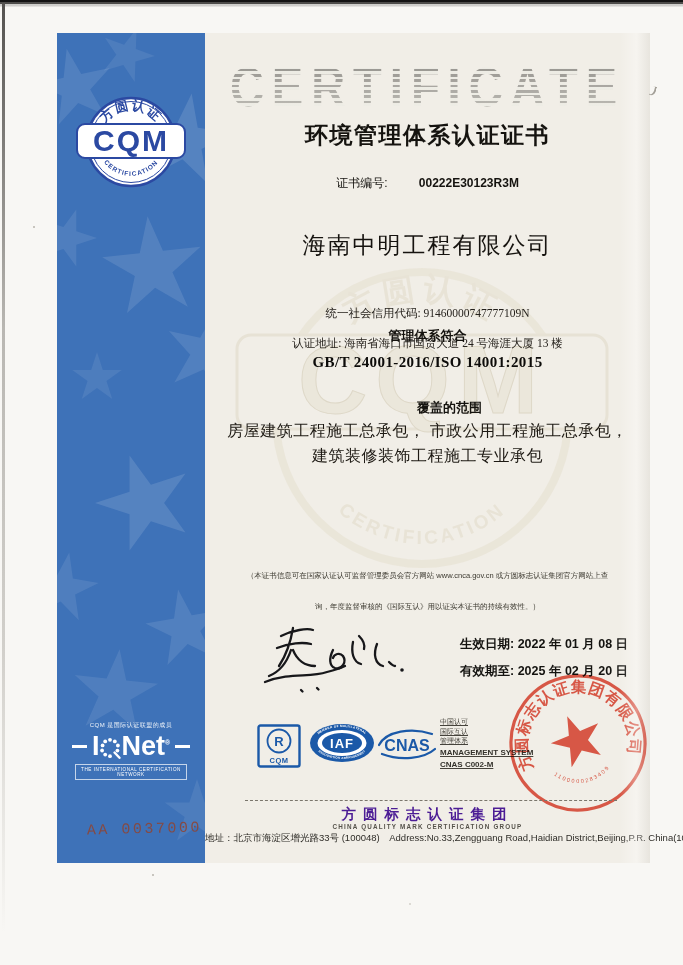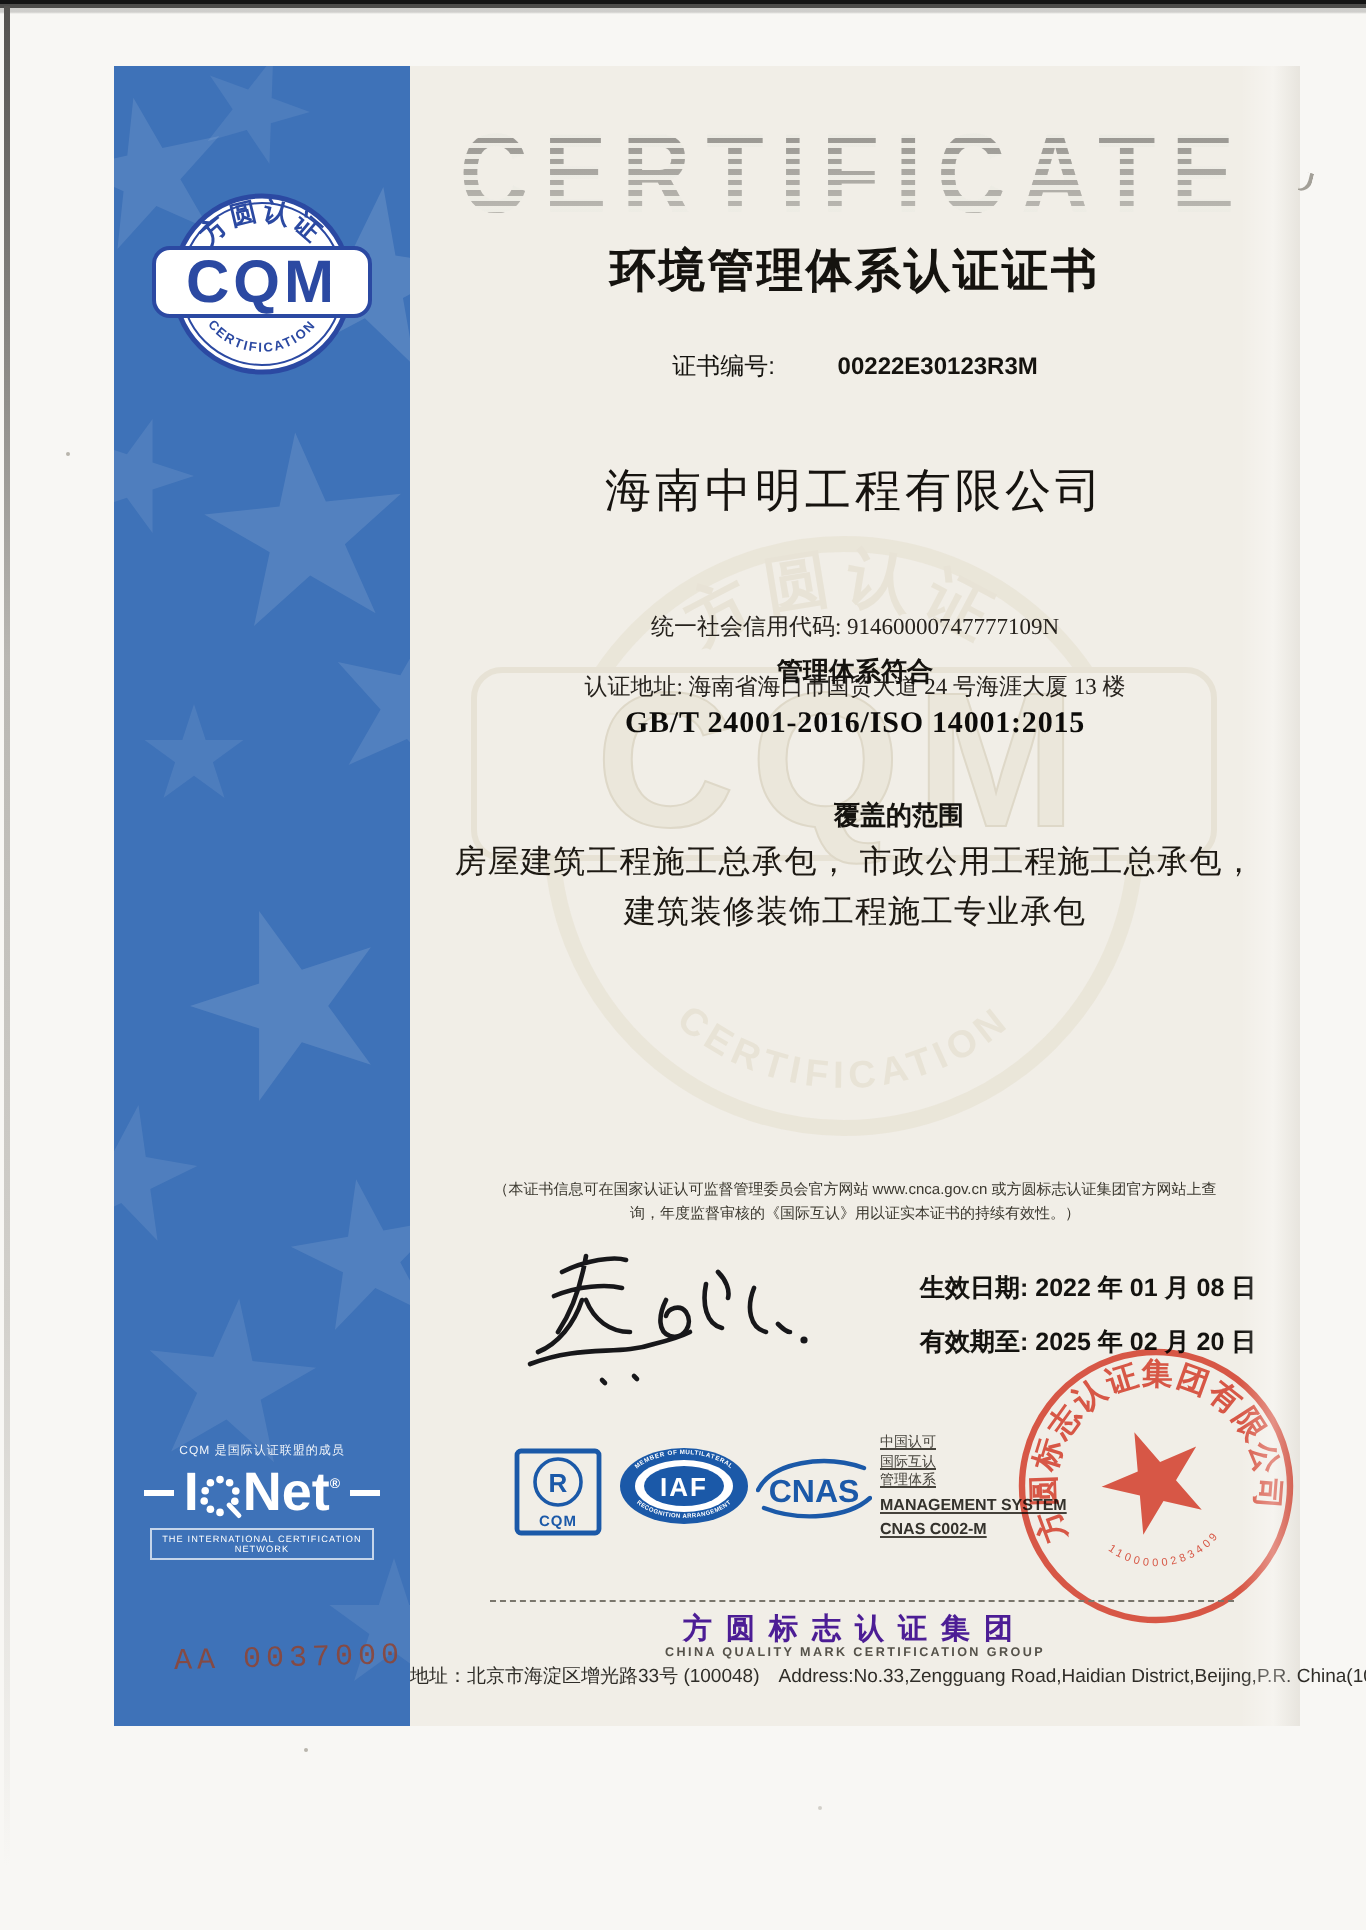--- a/index.html
+++ b/index.html
@@ -55,21 +55,21 @@
   .certno b { font-weight:600;padding-left:28px; }
   .certify { top:178px; font-size:13px; font-family:"Liberation Serif", serif; }
   .company { top:197px; font-size:23px; letter-spacing:2px; font-family:"Liberation Serif", serif; color:#16130f; }
   .info1 { top:243px; } .info2 { top:258px; } .info3 { top:273px; }
   .info1,.info2,.info3 { font-size:11.5px; font-family:"Liberation Serif", serif; color:#26221d;margin-top:30px; }
   .conform { top:294px; font-size:13px; font-weight:600; }
   .standard { top:321px; font-size:15px; font-weight:bold; font-family:"Liberation Serif", serif; letter-spacing:.4px; color:#0d0c0a; }
   .scope-label { top:366px; font-size:13px; font-weight:600;padding-left:44px; }
   .scope1 { top:388px; } .scope2 { top:413px; }
   .scope1,.scope2 { font-size:16px; letter-spacing:.5px; font-family:"Liberation Serif", serif; color:#1d1913; }
-  .disc1 { top:557px; } .disc2 { top:569px; }
+  .disc1 { top:538px; } .disc2 { top:569px; }
   .disc1,.disc2 { font-size:7.5px; color:#3b382f; white-space:nowrap; }
 
   .signature { position:absolute; left:52px; top:583px; width:152px; height:88px; }
   .dates { position:absolute; left:255px; top:598px; font-size:12.5px; font-weight:bold; line-height:27px; color:#141310; white-space:nowrap; }
 
   .rcqm { position:absolute; left:52px; top:691px; width:44px; height:44px; }
   .iaf { position:absolute; left:104px; top:690px; width:66px; height:40px; }
   .cnas { position:absolute; left:173px; top:694px; width:58px; height:34px; }
   .acc { position:absolute; left:235px; top:684px; width:120px; text-align:left; color:#45423b;text-decoration:underline; }
   .acc-cn { font-size:7px; line-height:9.5px; }

